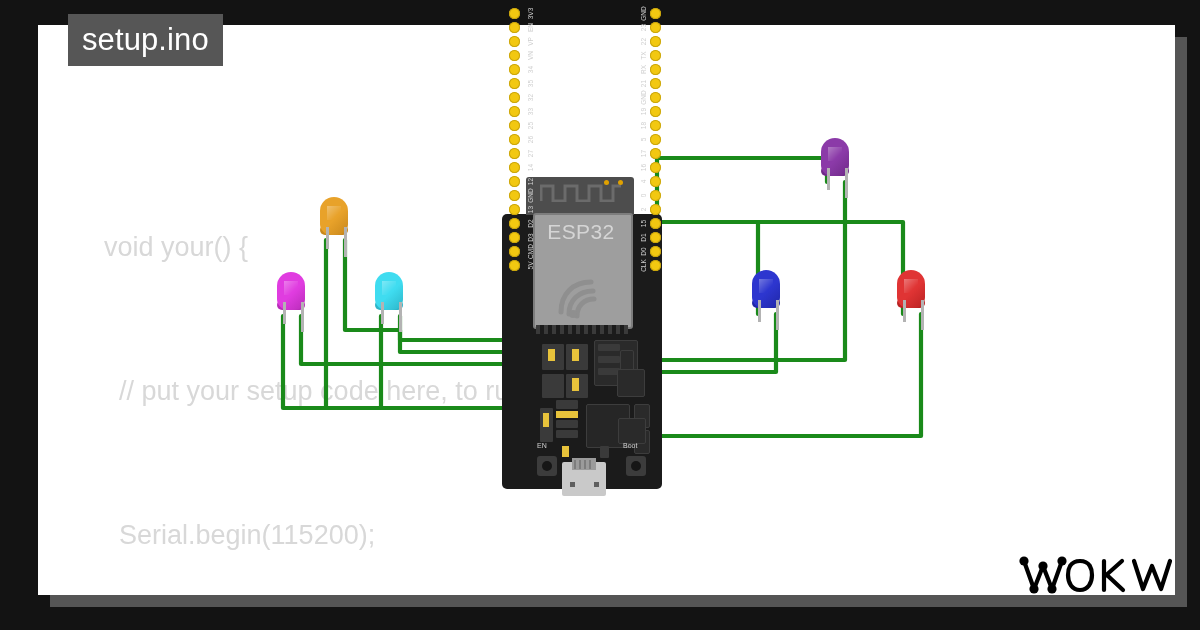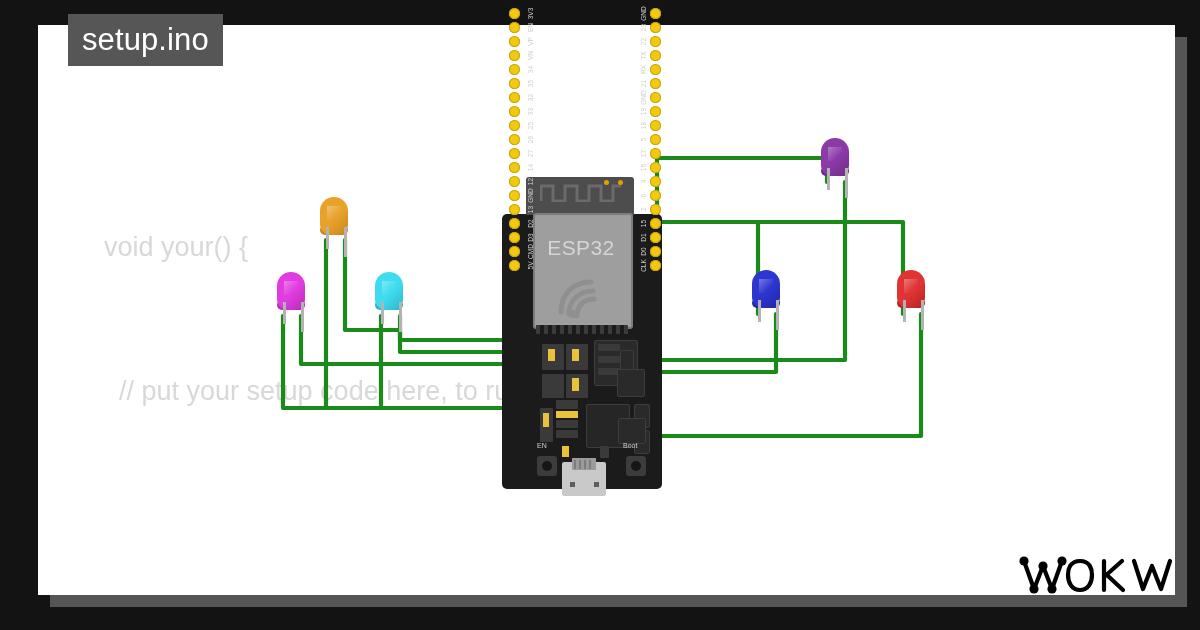--- a/index.html
+++ b/index.html
@@ -61,21 +61,21 @@
     position:absolute;left:526px;top:177px;width:108px;height:38px;
     background:#4d4d4d;border-radius:3px 3px 0 0;z-index:21;
   }
   #antenna{position:absolute;left:540px;top:182px;width:82px;height:20px;z-index:22;}
   .antpad{position:absolute;top:28px;width:5px;height:5px;border-radius:50%;background:#e0a100;z-index:23;}
   #can{
     position:absolute;left:533px;top:213px;width:96px;height:112px;
     background:#9e9e9e;border:2px solid #7d7d7d;border-radius:3px;z-index:22;
   }
   #cantext{
-    position:absolute;left:533px;top:236px;width:96px;text-align:center;
+    position:absolute;left:533px;top:220px;width:96px;text-align:center;
     color:#d5d5d5;font-size:21px;letter-spacing:.4px;z-index:24;
   }
   #wifiglyph{
     position:absolute;left:551px;top:272px;width:60px;height:48px;z-index:23;opacity:.30;
   }
   .shieldedge{
     position:absolute;left:536px;top:325px;width:92px;height:9px;
     background:repeating-linear-gradient(90deg,#3a3a3a 0 4px,#1b1b1b 4px 8px);z-index:22;
   }
   .smd{position:absolute;background:#3a3a3a;border-radius:1px;z-index:22;}
@@ -111,20 +111,21 @@
 </head>
 <body>
 
 <div id="shadow"></div>
 
 <div id="canvas">
 
   <div id="code">
     <div>void your() {</div>
     <div>  // put your setup code here, to run once:</div>
+    <div>  Serial.begin(115200);</div>
     
     
     
     
     
     
     
   </div>
 
   <svg id="wokwi" viewBox="0 0 176 52">

